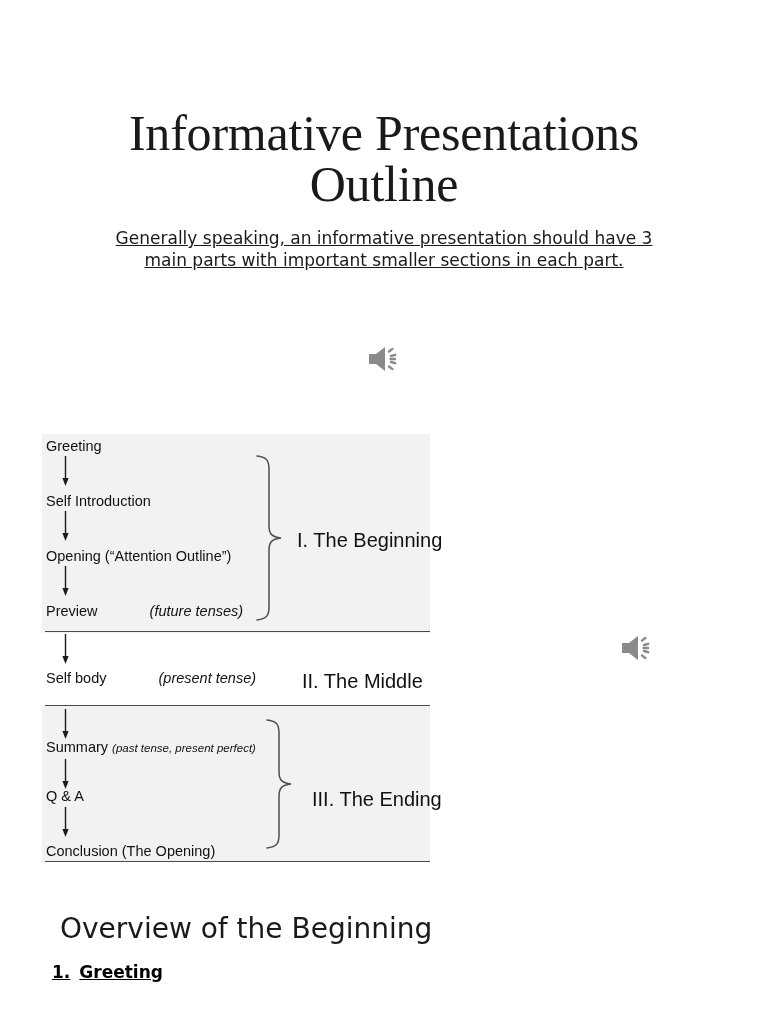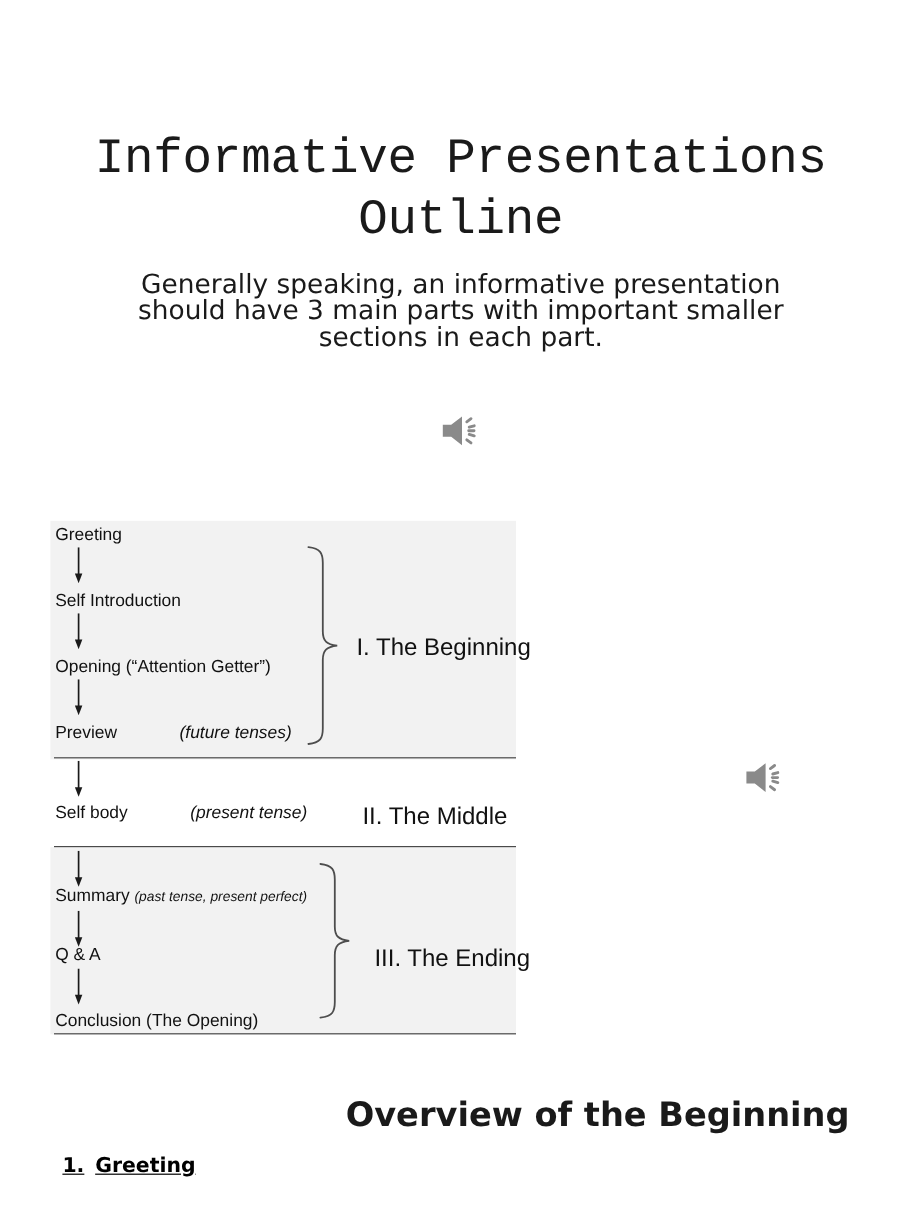--- a/index.html
+++ b/index.html
@@ -17,37 +17,38 @@
     color: #000000;
   }
 
   
   .slide-title {
     position: absolute;
     left: 60px;
     top: 108px;
     width: 648px;
     text-align: center;
-    font-family: Liberation Mono, monospace;
+    font-family: Liberation Serif, serif;
     font-weight: 300;
-    font-size: 41px;
+    font-size: 50px;
     line-height: 51px;
     letter-spacing: -0.2px;
     color: #1a1a1a;
   }
   .slide-subtitle {
     position: absolute;
     left: 104px;
     top: 227px;
     width: 560px;
     text-align: center;
     font-family: "DejaVu Sans", sans-serif;
-    font-size: 22px;
+    font-size: 17px;
     line-height: 22px;
     color: #1a1a1a;
+    text-decoration: underline;
   }
 
   
   .speaker-icon {
     position: absolute;
     width: 36px;
     height: 32px;
   }
   .speaker-icon.primary { left: 366px; top: 343px; }
   .speaker-icon.secondary { left: 619px; top: 632px; }
@@ -115,23 +116,23 @@
   .brace {
     position: absolute;
   }
 
   
   .section-heading {
     position: absolute;
     left: 60px;
     top: 911px;
     width: 648px;
-    text-align: right;
-    font-family: "DejaVu Sans", sans-serif;
-    font-weight: 700;
+    text-align: left;
+    font-family: "DejaVu Sans", sans-serif;
+    font-weight: 400;
     font-size: 28px;
     line-height: 36px;
     color: #1a1a1a;
   }
   .list-item {
     position: absolute;
     left: 52px;
     top: 960px;
     font-family: "DejaVu Sans", sans-serif;
     font-weight: bold;
@@ -241,21 +242,21 @@
   </div>
   <div class="arrow" style="top:373px">
     <svg viewBox="0 0 9 32" width="9" height="32">
         <path d="M4.5 0 V24" stroke="#1a1a1a" stroke-width="1.4" fill="none"></path>
         <path d="M4.5 30 L1.4 22 H7.6 Z" fill="#1a1a1a"></path>
       </svg>
   </div>
 
   <div class="node" style="top:4px">Greeting</div>
   <div class="node" style="top:59px">Self Introduction</div>
-  <div class="node" style="top:114px">Opening (“Attention Getter”)</div>
+  <div class="node" style="top:114px">Opening (“Attention Outline”)</div>
   <div class="node" style="top:169px"><span>Preview </span><em>(future tenses)</em></div>
 
   <div class="node" style="top:236px"><span>Self body </span><em>(present tense)</em></div>
 
   <div class="node" style="top:305px"><span>Summary </span><span class="small-ital">(past tense, present perfect)</span></div>
   <div class="node" style="top:354px">Q &amp; A</div>
   <div class="node" style="top:409px">Conclusion (The Opening)</div>
 
   <div class="brace" style="left:212px; top:20px;">
     <svg width="40" height="168" viewBox="0 0 40 168" aria-hidden="true">

